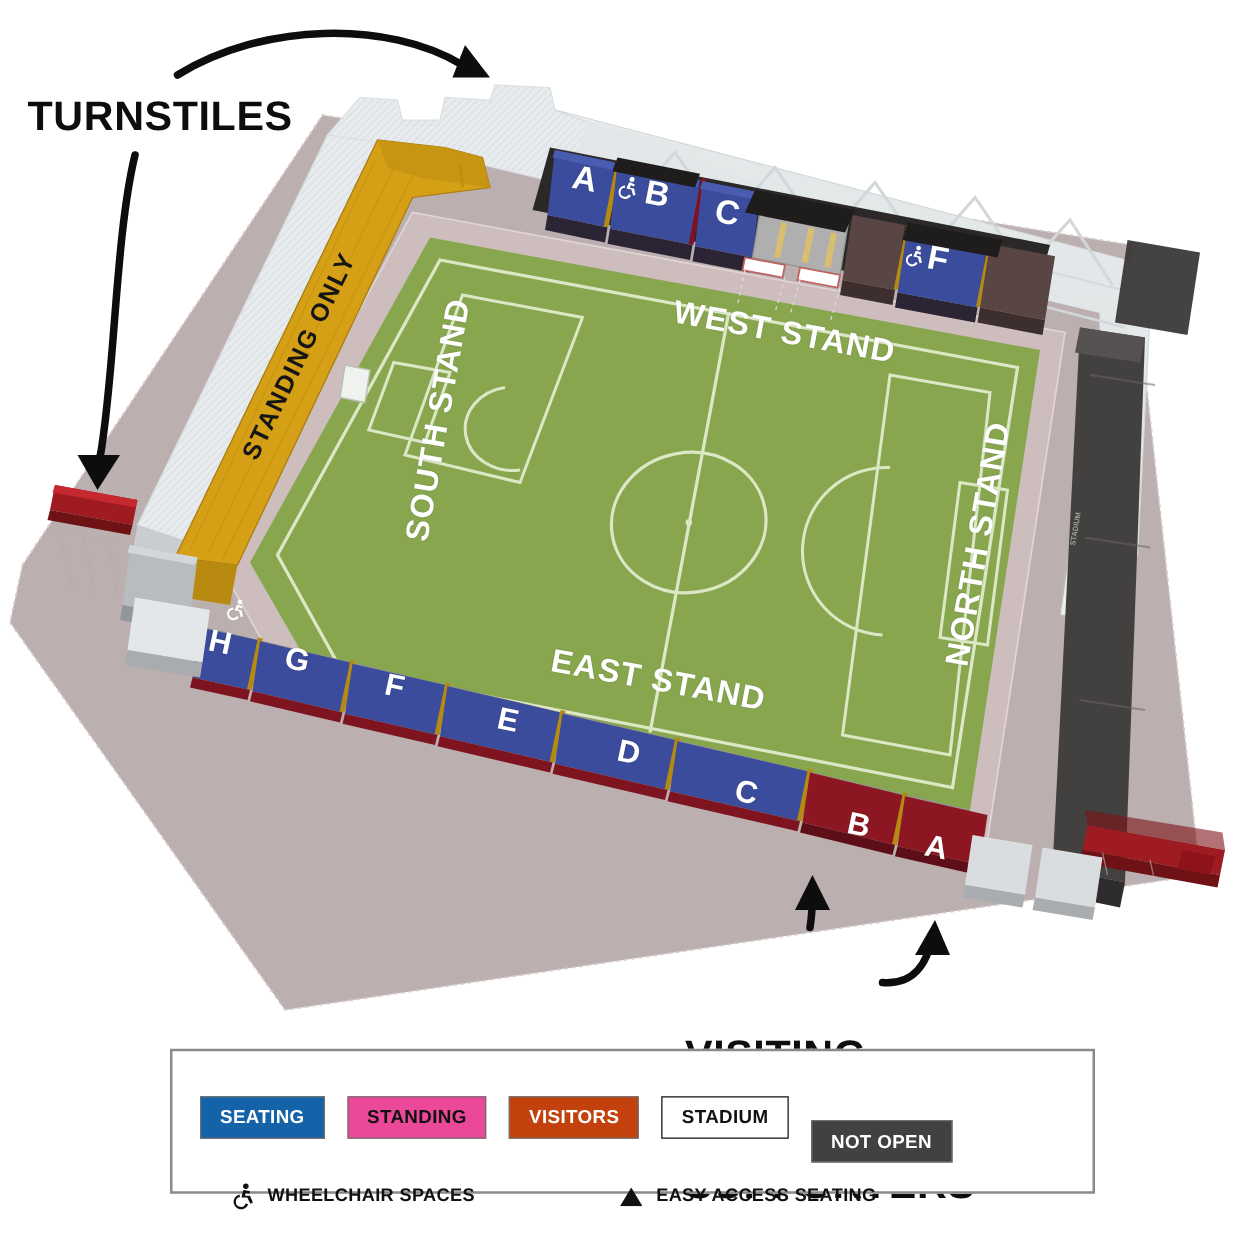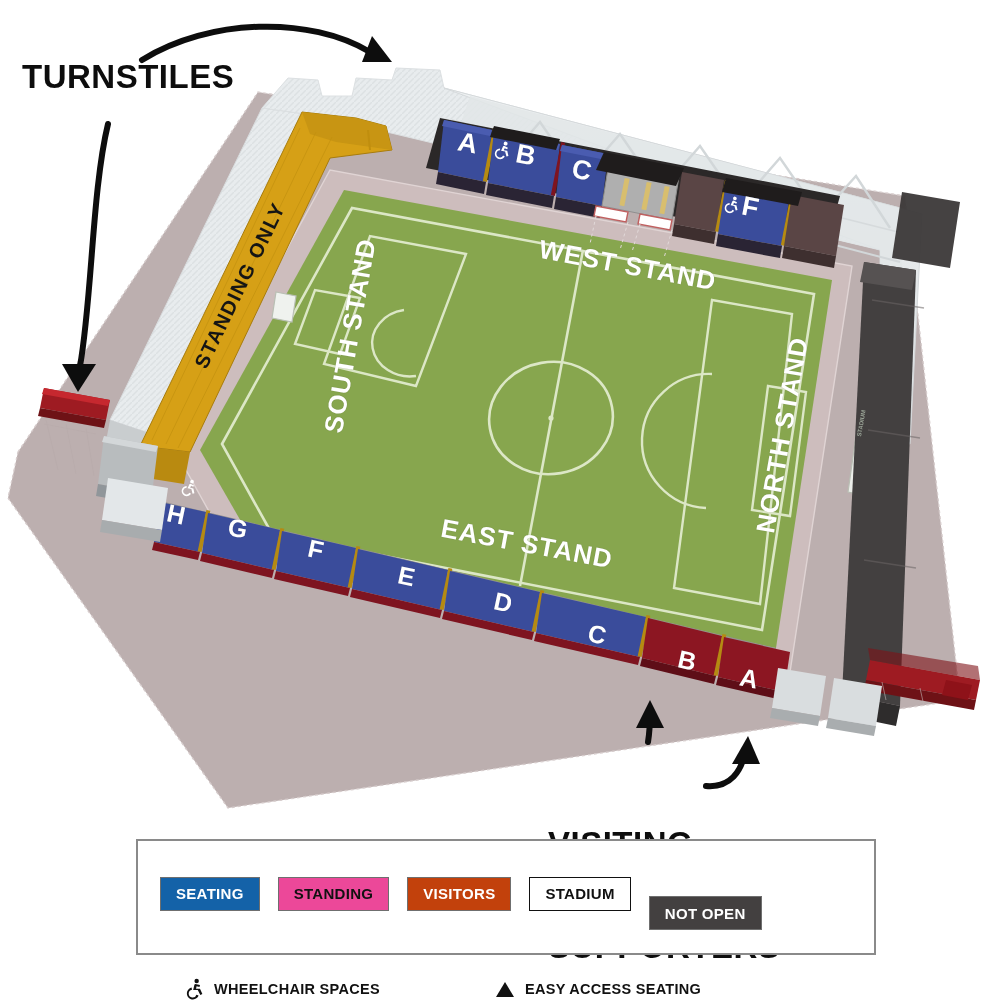--- a/index.html
+++ b/index.html
@@ -20,21 +20,21 @@
   
   .annot {
     position: absolute;
     font-weight: bold;
     color: #0d0d0d;
     letter-spacing: 0.5px;
     line-height: 1.04;
     white-space: pre;
     user-select: none;
   }
-  #turnstiles-label { left: 22px; top: 60px; font-size: 33px; }
+  #turnstiles-label { left: 22px; top: 76px; font-size: 33px; }
   #visiting-label {
     left: 548px; top: 758px; font-size: 33px;
     text-align: left;
   }
   #visiting-label .ln { display: block; }
 
   
   #legend {
     position: absolute;
     left: 136px; top: 839px;
@@ -59,21 +59,21 @@
   }
   .legend-row-icons {
     display: flex;
     align-items: center;
     padding: 16px 0 0 46px;
     font-size: 14.5px;
     font-weight: bold;
     letter-spacing: 0.3px;
     color: #111;
   }
-  .legend-icon-item { display: flex; align-items: center; gap: 11px; margin-top: 32px; }
+  .legend-icon-item { display: flex; align-items: center; gap: 11px; }
   .legend-icon-item.gap-left { margin-left: 116px; }
   .wc-glyph { width: 19px; height: 22px; display: block; }
   .tri-glyph { width: 18px; height: 15px; display: block; }
 
   
   .blk {
     position: absolute;
     color: #ffffff;
     font-weight: bold;
     user-select: none;

